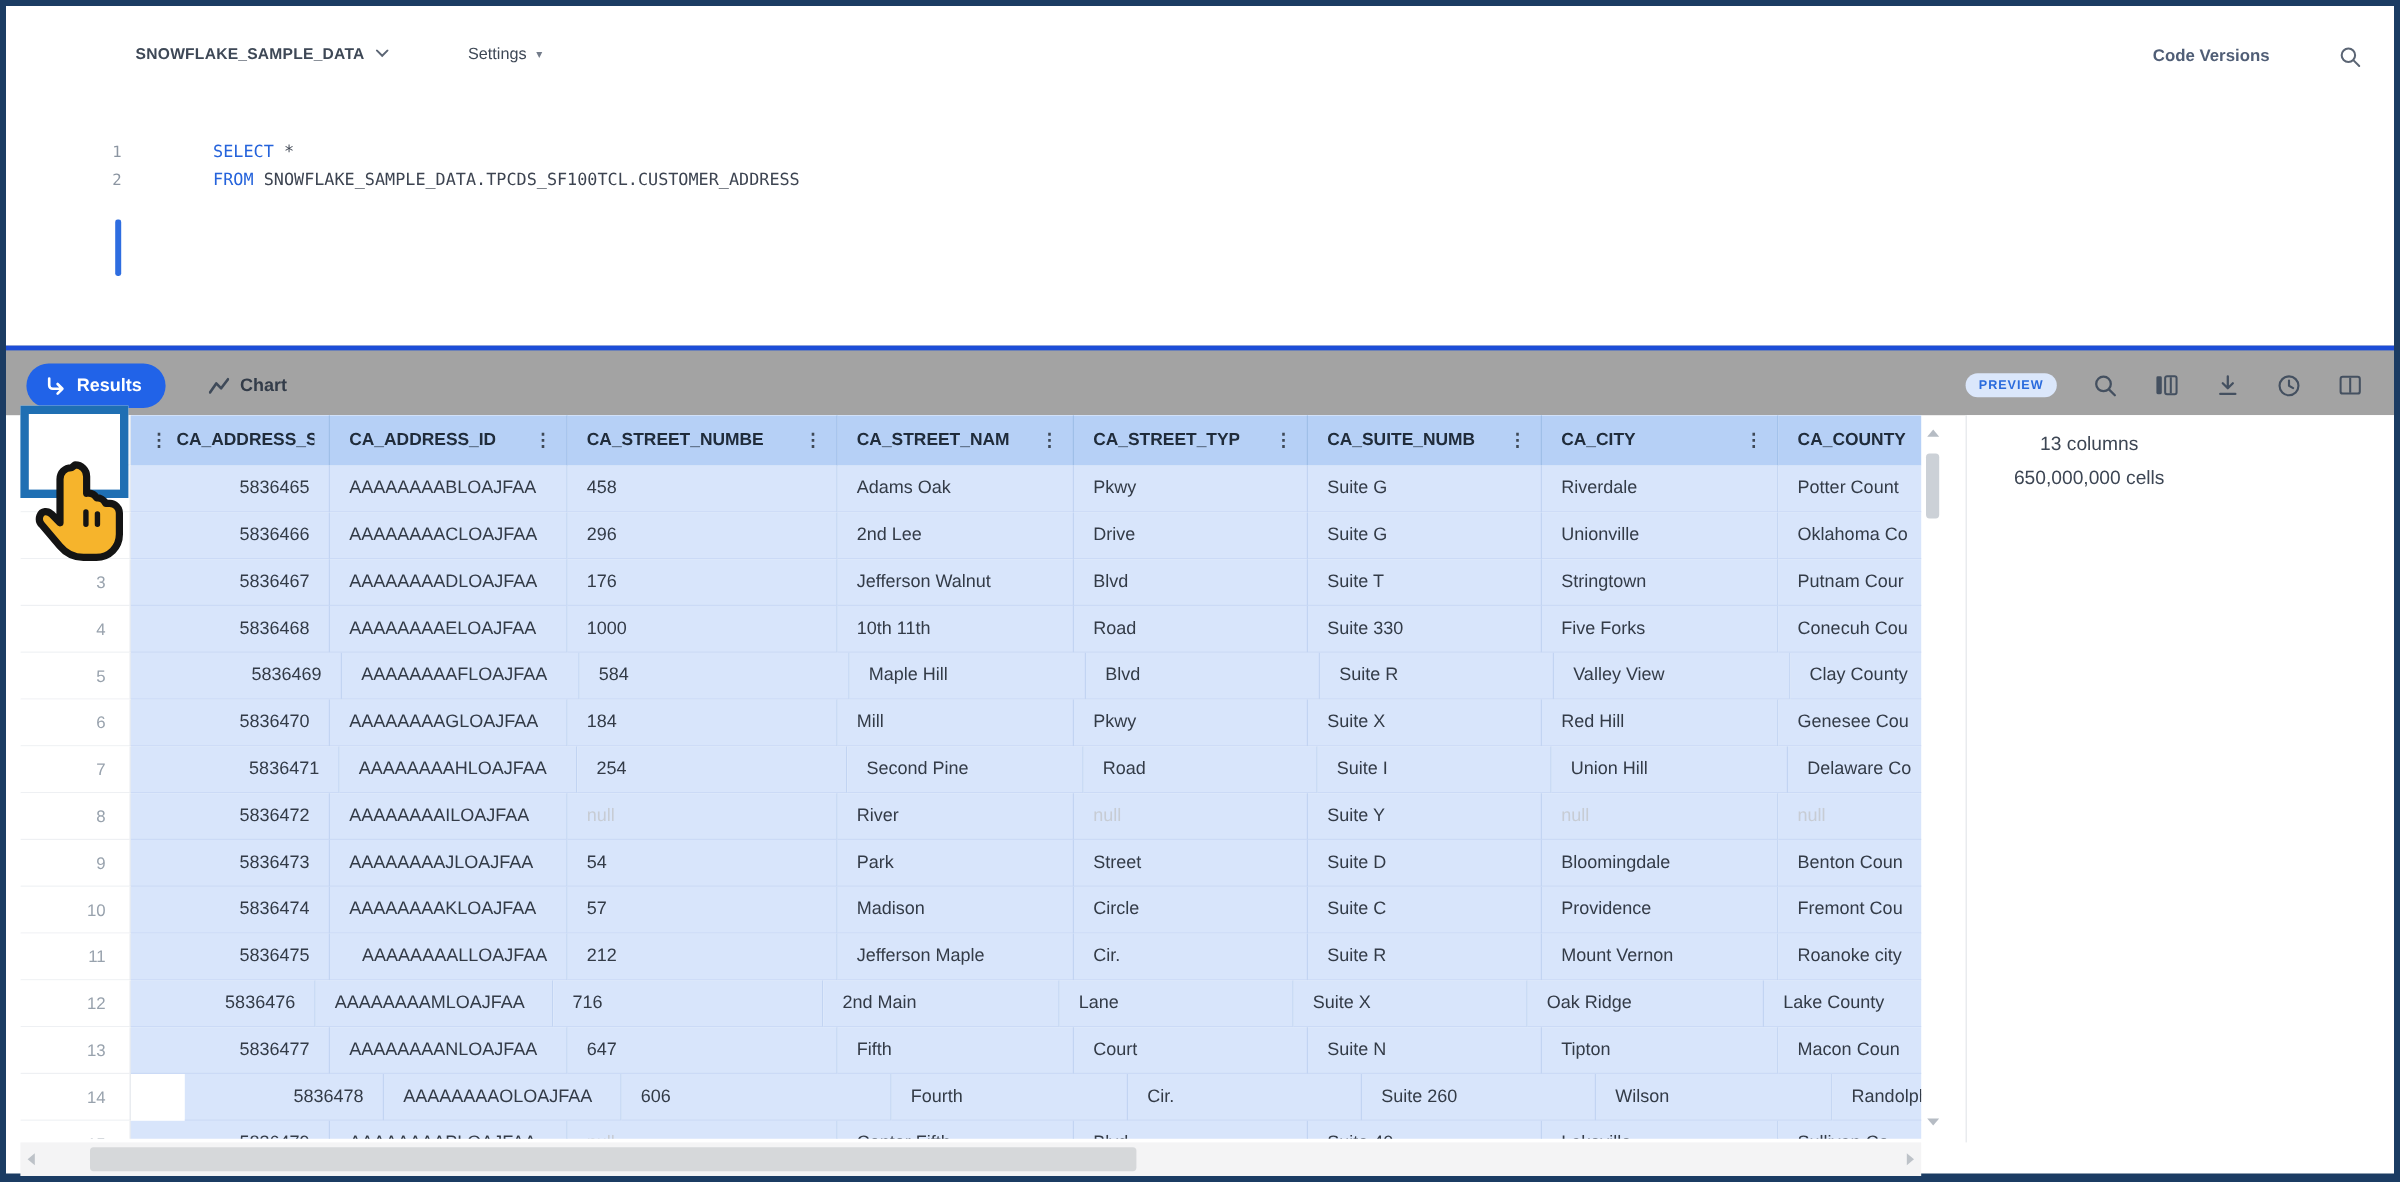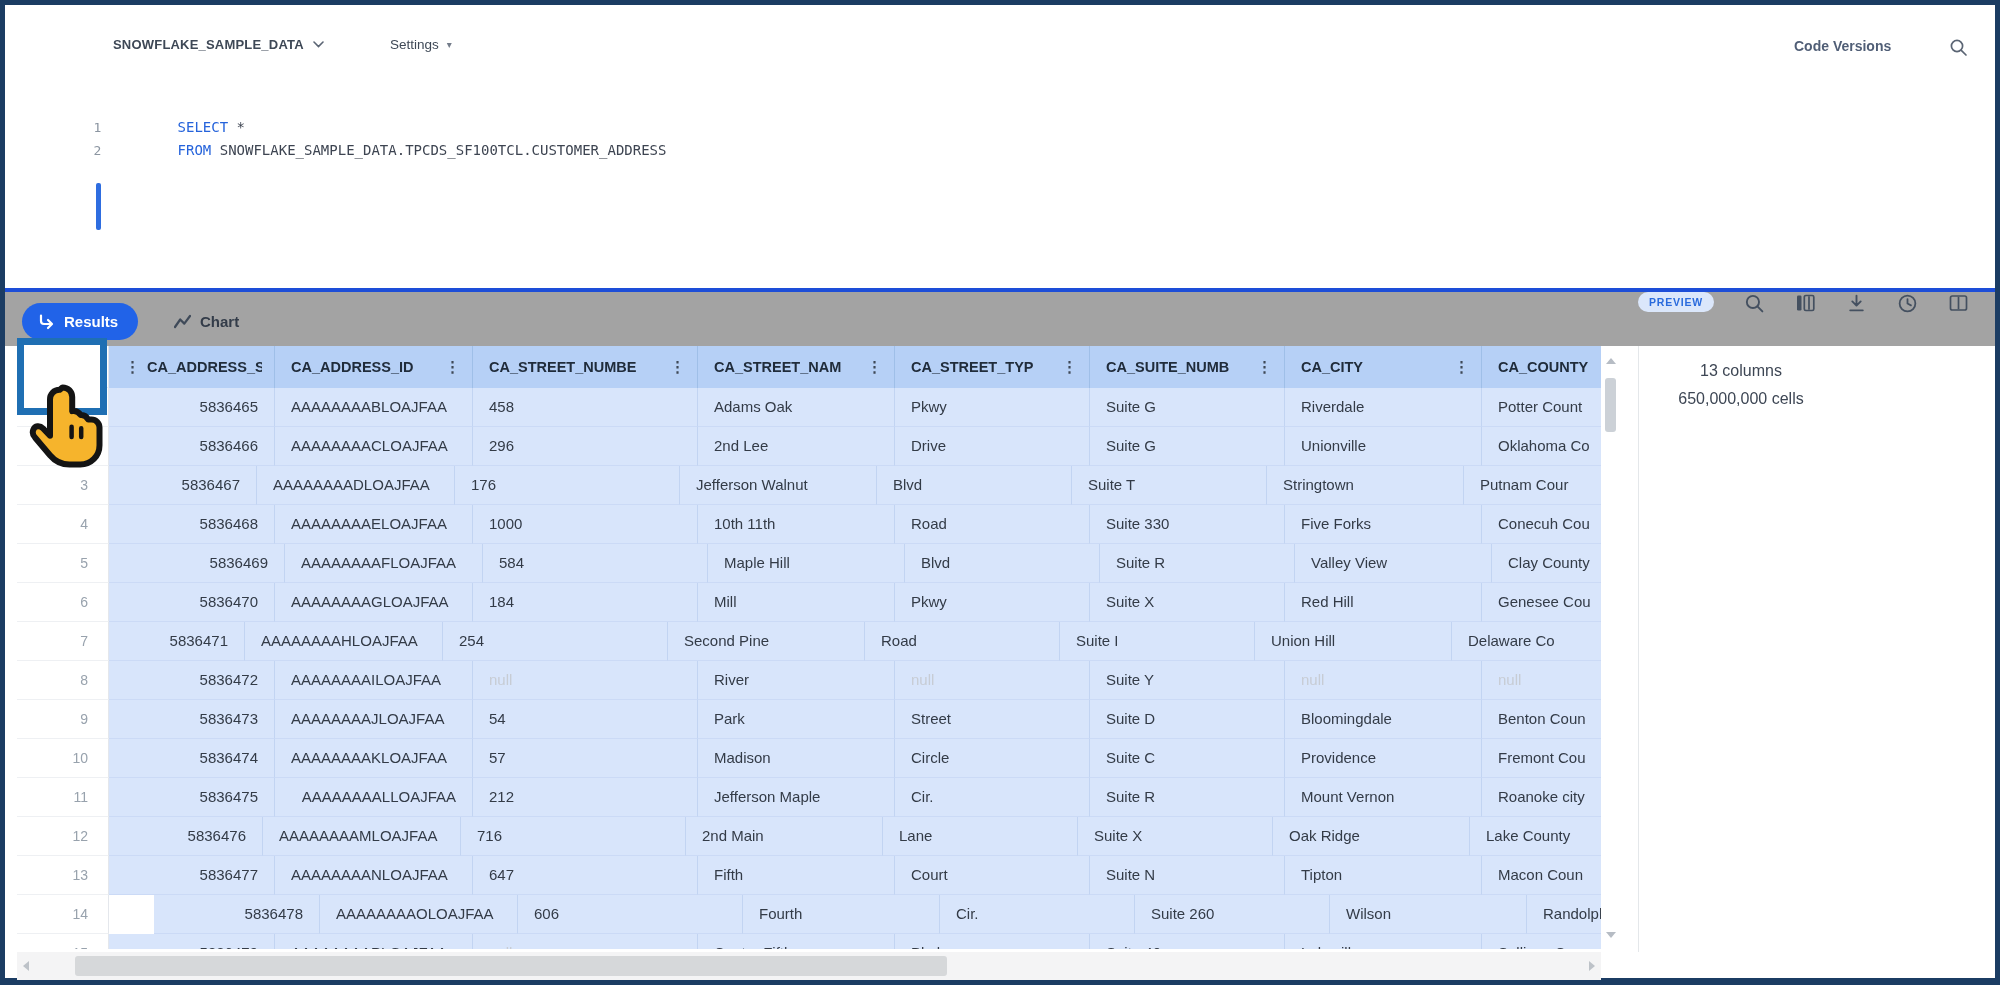--- a/index.html
+++ b/index.html
@@ -34,21 +34,21 @@
   .sel-bar { position:absolute; left:91px; top:90px; width:5px; height:47px; background:#2e6de0; border-radius:2px; }
 
   
   .results-toolbar { position:absolute; left:0; right:0; top:283px; height:58px;
     background:#a3a3a3; border-top:4px solid #1d4ed8; }
   .results-pill { position:absolute; left:17px; top:11px; height:37px; display:flex; align-items:center; gap:9px;
     background:#2163e8; color:#fff; border:none; border-radius:19px; padding:0 20px 0 16px;
     font-size:15px; font-weight:700; font-family:inherit; cursor:pointer; }
   .chart-tab { position:absolute; left:163px; top:11px; height:37px; display:flex; align-items:center; gap:9px;
     font-size:15px; font-weight:600; color:#333c49; cursor:pointer; background:none; border:none; font-family:inherit; }
-  .toolbar-right { position:absolute; right:26px; top:0; height:58px; display:flex; align-items:flex-start; gap:29px; }
+  .toolbar-right { position:absolute; right:26px; top:0; height:58px; display:flex; align-items:center; gap:29px; }
   .preview-badge { background:#dbe7fb; color:#2a6bdd; font-size:10.5px; font-weight:700; letter-spacing:.8px;
     padding:4px 11px; border-radius:11px; }
   .tool-icon { width:22px; height:22px; display:flex; align-items:center; justify-content:center; cursor:pointer; }
 
   
   .table-wrap { position:absolute; left:12px; top:341px; width:1584px; height:603px; overflow:hidden; background:#fff; }
   .grid { width:1615px; }
   .grid-header { display:flex; height:42px; }
   .hcell { display:flex; align-items:center; gap:7px; padding:0 12px 0 16px; background:#b6d0f6;
     border-right:1px solid #9fbfe8; font-size:14.5px; font-weight:700; color:#202c3b;
@@ -224,21 +224,21 @@
             <div class="cell" style="width: 198px;">AAAAAAAACLOAJFAA</div>
             <div class="cell" style="width: 225px;">296</div>
             <div class="cell" style="width: 197px;">2nd Lee</div>
             <div class="cell" style="width: 195px;">Drive</div>
             <div class="cell" style="width: 195px;">Suite G</div>
             <div class="cell" style="width: 197px;">Unionville</div>
             <div class="cell" style="width: 150px;">Oklahoma Co</div>
           </div>
           <div class="grid-row">
             <div class="rownum">3</div>
-            <div class="cell align-right" style="width: 148px; padding-left: 28px;">5836467</div>
+            <div class="cell align-right" style="width: 166px; padding-left: 28px;">5836467</div>
             <div class="cell" style="width: 198px;">AAAAAAAADLOAJFAA</div>
             <div class="cell" style="width: 225px;">176</div>
             <div class="cell" style="width: 197px;">Jefferson Walnut</div>
             <div class="cell" style="width: 195px;">Blvd</div>
             <div class="cell" style="width: 195px;">Suite T</div>
             <div class="cell" style="width: 197px;">Stringtown</div>
             <div class="cell" style="width: 150px;">Putnam Cour</div>
           </div>
           <div class="grid-row">
             <div class="rownum">4</div>
@@ -268,21 +268,21 @@
             <div class="cell" style="width: 198px;">AAAAAAAAGLOAJFAA</div>
             <div class="cell" style="width: 225px;">184</div>
             <div class="cell" style="width: 197px;">Mill</div>
             <div class="cell" style="width: 195px;">Pkwy</div>
             <div class="cell" style="width: 195px;">Suite X</div>
             <div class="cell" style="width: 197px;">Red Hill</div>
             <div class="cell" style="width: 150px;">Genesee Cou</div>
           </div>
           <div class="grid-row">
             <div class="rownum">7</div>
-            <div class="cell align-right" style="width: 136px;">5836471</div>
+            <div class="cell align-right" style="width: 174px;">5836471</div>
             <div class="cell" style="width: 198px;">AAAAAAAAHLOAJFAA</div>
             <div class="cell" style="width: 225px;">254</div>
             <div class="cell" style="width: 197px;">Second Pine</div>
             <div class="cell" style="width: 195px;">Road</div>
             <div class="cell" style="width: 195px;">Suite I</div>
             <div class="cell" style="width: 197px;">Union Hill</div>
             <div class="cell" style="width: 150px;">Delaware Co</div>
           </div>
           <div class="grid-row">
             <div class="rownum">8</div>

